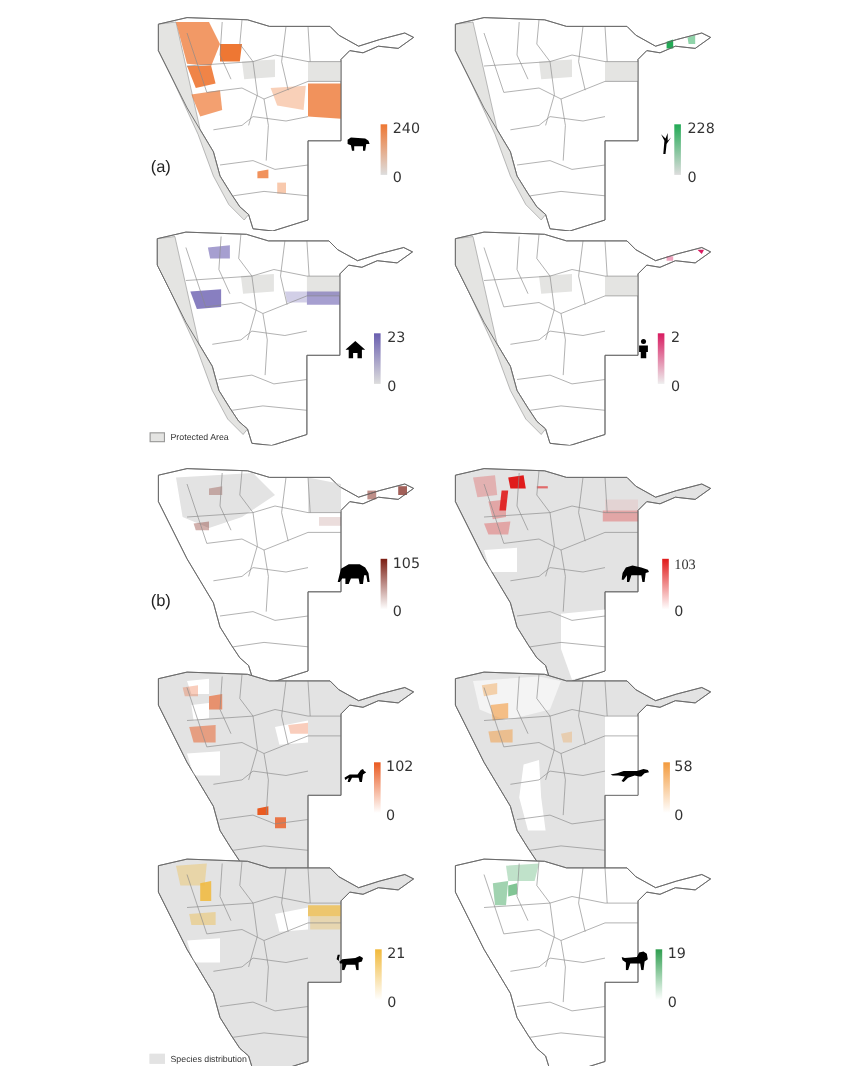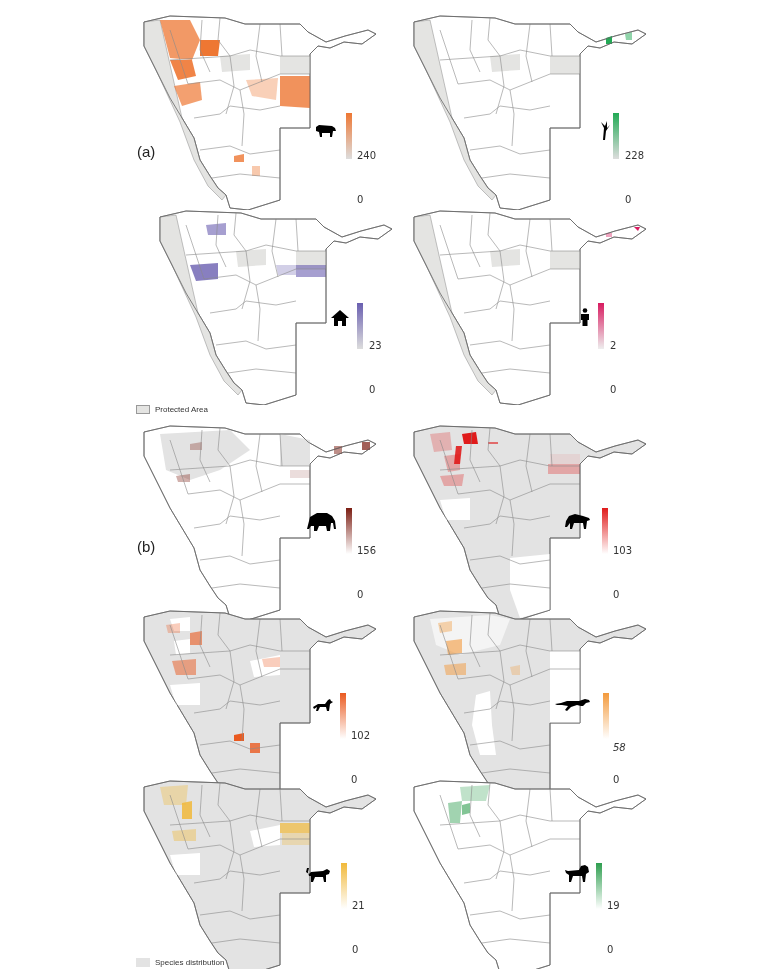--- a/index.html
+++ b/index.html
@@ -1,21 +1,21 @@
 <!DOCTYPE html>
 <html><head>
 <meta charset="utf-8">
 <style>
   html, body { margin:0; padding:0; background:#ffffff; }
   body { width:768px; height:969px; position:relative; overflow:hidden; font-family:"DejaVu Sans", sans-serif; }
   .panel { position:absolute; width:260px; height:200px; }
   .panel svg.map { position:absolute; left:0; top:0; width:260px; height:200px; }
   .legend { position:absolute; }
   .legend .bar { position:absolute; width:6px; height:46px; }
-  .legend .max, .legend .min { position:absolute; font-size:10px; color:#333;margin-top:40px; }
+  .legend .max, .legend .min { position:absolute; font-size:13px; color:#333; }
   .legend .icon { position:absolute; }
   .label-ab { position:absolute; font-size:15px; color:#222; font-family:"Liberation Sans", sans-serif; }
   .key { position:absolute; display:flex; align-items:center; gap:5px; font-size:8px; color:#333; font-family:"Liberation Sans", sans-serif; }
   .key .swatch { width:12px; height:7px; border:1px solid #999; }
 </style>
 </head>
 <body>
 
 <svg width="0" height="0" style="position:absolute">
   <defs>
@@ -82,21 +82,21 @@
   <div class="legend" style="left:185px; top:100px;">
     <svg class="icon" style="left:12px; top:10px;" width="14" height="20" viewBox="0 0 14 20">
         <path d="M6,20 L7,8 L4,2 L8,6 L10,1 L10,8 L13,5 L9,11 L8,20Z" fill="#000"></path>
       </svg>
     <div class="bar" style="left:28px; top:3px; background:linear-gradient(#22aa55,#ddd);"></div>
     <div class="max" style="left:40px; top:0;">228</div>
     <div class="min" style="left:40px; top:44px;">0</div>
   </div>
 </div>
 
-<div class="panel" style="left:146px; top:205px;">
+<div class="panel" style="left:129px; top:205px;">
   <svg class="map" viewBox="0 0 260 200">
     <use href="#namibia" fill="#ffffff" stroke="#777" stroke-width="0.8"></use>
     <path d="M14,12 L30,10 L52,108 L64,128 L70,150 L80,166 L88,178 L96,185 L92,190 L78,176 L64,150 L50,112 L26,60 L14,36Z" fill="#e4e4e2" stroke="#888" stroke-width="0.5"></path>
     <path d="M150,46 L180,46 L180,64 L150,64Z" fill="#e4e4e2"></path>
     <path d="M90,46 L120,44 L120,60 L92,62Z" fill="#e4e4e2"></path>
     <path d="M60,20 L80,18 L80,30 L62,30Z" fill="#6a5fb0" opacity="0.6"></path>
     <path d="M44,60 L72,58 L72,74 L50,76Z" fill="#6a5fb0" opacity="0.8"></path>
     <path d="M150,60 L180,60 L180,72 L150,72Z" fill="#6a5fb0" opacity="0.6"></path>
     <path d="M130,60 L150,60 L150,70 L132,70Z" fill="#6a5fb0" opacity="0.3"></path>
     <use href="#districts"></use>
@@ -127,21 +127,21 @@
     <svg class="icon" style="left:0; top:8px;" width="10" height="18" viewBox="0 0 10 18">
         <circle cx="5" cy="2.5" r="2.3" fill="#000"></circle>
         <path d="M1,6 L9,6 L9,12 L7.5,12 L7.5,18 L2.5,18 L2.5,12 L1,12Z" fill="#000"></path>
       </svg>
     <div class="bar" style="left:18px; top:3px; background:linear-gradient(#d81b60,#eee);"></div>
     <div class="max" style="left:30px; top:0;">2</div>
     <div class="min" style="left:30px; top:44px;">0</div>
   </div>
 </div>
 
-<div class="key" style="left:136px; top:393px;margin-top:12px;">
+<div class="key" style="left:136px; top:393px;">
   <span class="swatch" style="background:#e4e4e2;"></span>
   <span>Protected Area</span>
 </div>
 
 <div class="panel" style="left:130px; top:420px;">
   <svg class="map" viewBox="0 0 260 200">
     <use href="#namibia" fill="#ffffff" stroke="#777" stroke-width="0.8"></use>
     <path d="M30,14 L100,10 L120,30 L90,50 L60,60 L36,50Z" fill="#e3e3e3"></path>
     <path d="M150,14 L180,20 L180,46 L150,46Z" fill="#e3e3e3"></path>
     <path d="M60,24 L72,22 L72,30 L60,30Z" fill="#7b1d12" opacity="0.3"></path>
@@ -150,21 +150,21 @@
     <path d="M232,22 L240,22 L240,30 L232,30Z" fill="#7b1d12" opacity="0.7"></path>
     <path d="M204,26 L212,26 L212,34 L204,34Z" fill="#7b1d12" opacity="0.5"></path>
     <use href="#districts"></use>
     <use href="#namibia" fill="none" stroke="#666" stroke-width="0.8"></use>
   </svg>
   <div class="legend" style="left:175px; top:85px;">
     <svg class="icon" style="left:0; top:6px;" width="32" height="22" viewBox="0 0 32 22">
         <path d="M3,14 L5,6 L12,2 L22,2 L27,5 L30,10 L31,18 L29,18 L28,12 L26,12 L25,20 L22,20 L21,15 L14,15 L12,20 L9,20 L9,15 L6,15 L4,18 L2,18Z" fill="#000"></path>
       </svg>
     <div class="bar" style="left:41px; top:3px; background:linear-gradient(#7b1d12,#fff);"></div>
-    <div class="max" style="left:52px; top:0;">156</div>
+    <div class="max" style="left:52px; top:0;">105</div>
     <div class="min" style="left:52px; top:44px;">0</div>
   </div>
 </div>
 
 <div class="panel" style="left:400px; top:420px;">
   <svg class="map" viewBox="0 0 260 200">
     <use href="#namibia" fill="#e3e3e3" stroke="#777" stroke-width="0.8"></use>
     <path d="M110,138 L150,134 L150,190 L120,198 L110,170Z" fill="#ffffff"></path>
     <path d="M40,80 L70,78 L70,100 L46,100Z" fill="#ffffff"></path>
     <path d="M30,14 L50,12 L52,30 L34,32Z" fill="#e01b1b" opacity="0.25"></path>
@@ -176,21 +176,21 @@
     <path d="M150,34 L180,34 L180,44 L150,44Z" fill="#e01b1b" opacity="0.08"></path>
     <path d="M88,22 L98,22 L98,24 L88,24Z" fill="#e01b1b" opacity="0.6"></path>
     <use href="#districts"></use>
     <use href="#namibia" fill="none" stroke="#666" stroke-width="0.8"></use>
   </svg>
   <div class="legend" style="left:165px; top:85px;">
     <svg class="icon" style="left:0; top:8px;" width="26" height="16" viewBox="0 0 26 16">
         <path d="M1,8 L4,3 L10,1 L18,3 L24,5 L25,7 L22,8 L21,16 L19,16 L18,10 L9,10 L7,16 L5,16 L5,10 L2,14 L0,14Z" fill="#000"></path>
       </svg>
     <div class="bar" style="left:37px; top:3px; background:linear-gradient(#e01b1b,#fff);"></div>
-    <div class="max" style="left:48px; top:0;">103</div>
+    <div class="max" style="left:48px; top:0;font-family:Liberation Serif, serif;">103</div>
     <div class="min" style="left:48px; top:44px;">0</div>
   </div>
 </div>
 
 <div class="panel" style="left:130px; top:605px;text-align:center;">
   <svg class="map" viewBox="0 0 260 200">
     <use href="#namibia" fill="#e3e3e3" stroke="#777" stroke-width="0.8"></use>
     <path d="M40,14 L60,12 L60,26 L44,26Z" fill="#ffffff"></path>
     <path d="M44,36 L60,34 L60,48 L46,50Z" fill="#ffffff"></path>
     <path d="M40,80 L70,78 L70,100 L46,100Z" fill="#ffffff"></path>
@@ -225,21 +225,21 @@
     <path d="M44,60 L66,58 L66,70 L46,70Z" fill="#f39a3c" opacity="0.5"></path>
     <path d="M110,62 L120,60 L120,70 L112,70Z" fill="#f39a3c" opacity="0.3"></path>
     <use href="#districts"></use>
     <use href="#namibia" fill="none" stroke="#666" stroke-width="0.8"></use>
   </svg>
   <div class="legend" style="left:155px; top:85px;">
     <svg class="icon" style="left:0; top:8px;" width="36" height="14" viewBox="0 0 36 14">
         <path d="M0,6 L6,5 L12,3 L24,3 L30,1 L34,2 L35,4 L31,5 L28,8 L26,8 L22,7 L16,9 L12,13 L10,12 L13,8 L7,7 L2,7Z" fill="#000"></path>
       </svg>
     <div class="bar" style="left:48px; top:3px; background:linear-gradient(#f39a3c,#fff);"></div>
-    <div class="max" style="left:58px; top:12px;font-style:italic;">58</div>
+    <div class="max" style="left:58px; top:0;">58</div>
     <div class="min" style="left:58px; top:44px;">0</div>
   </div>
 </div>
 
 <div class="panel" style="left:130px; top:775px;">
   <svg class="map" viewBox="0 0 260 200">
     <use href="#namibia" fill="#e3e3e3" stroke="#777" stroke-width="0.8"></use>
     <path d="M40,80 L70,78 L70,100 L46,100Z" fill="#ffffff"></path>
     <path d="M120,56 L150,50 L150,70 L124,72Z" fill="#ffffff"></path>
     <path d="M30,12 L58,10 L56,30 L34,30Z" fill="#f1b93a" opacity="0.35"></path>

